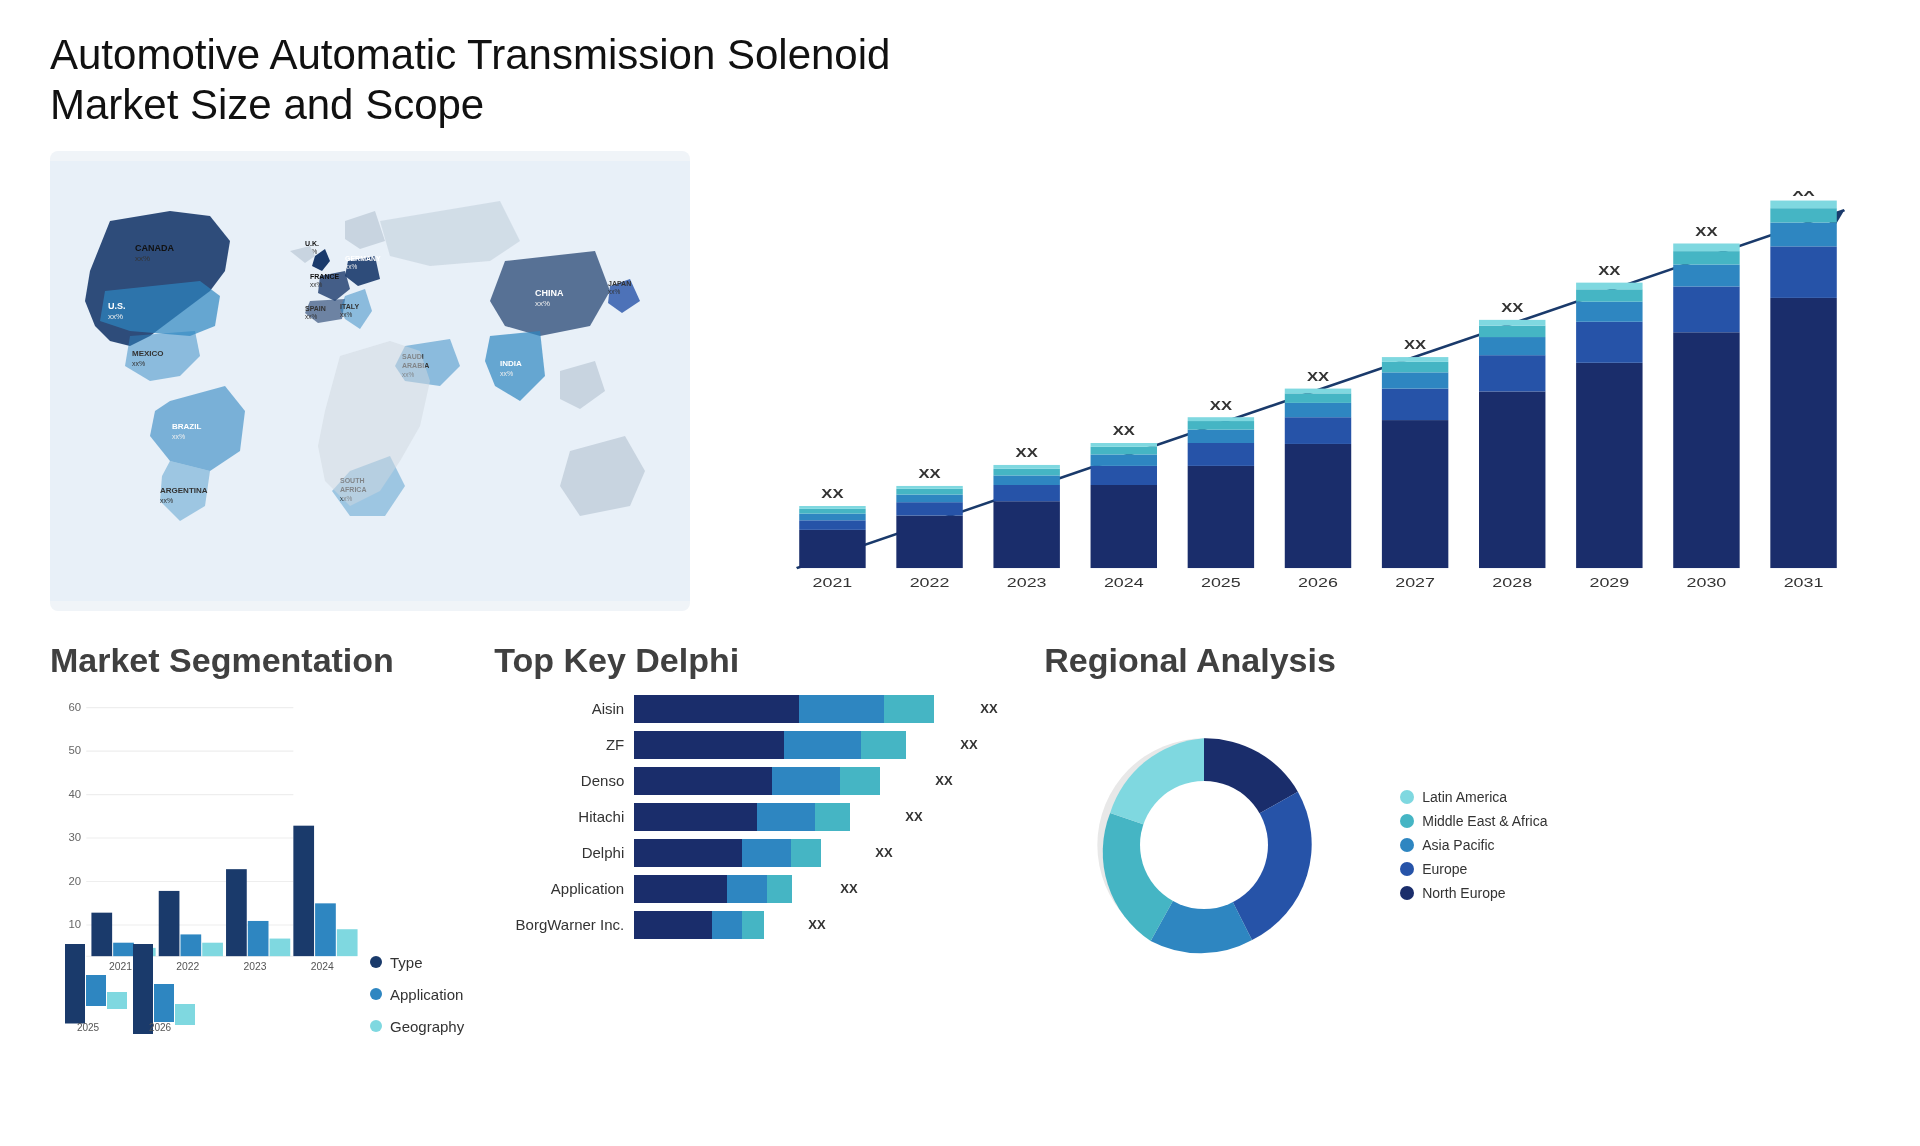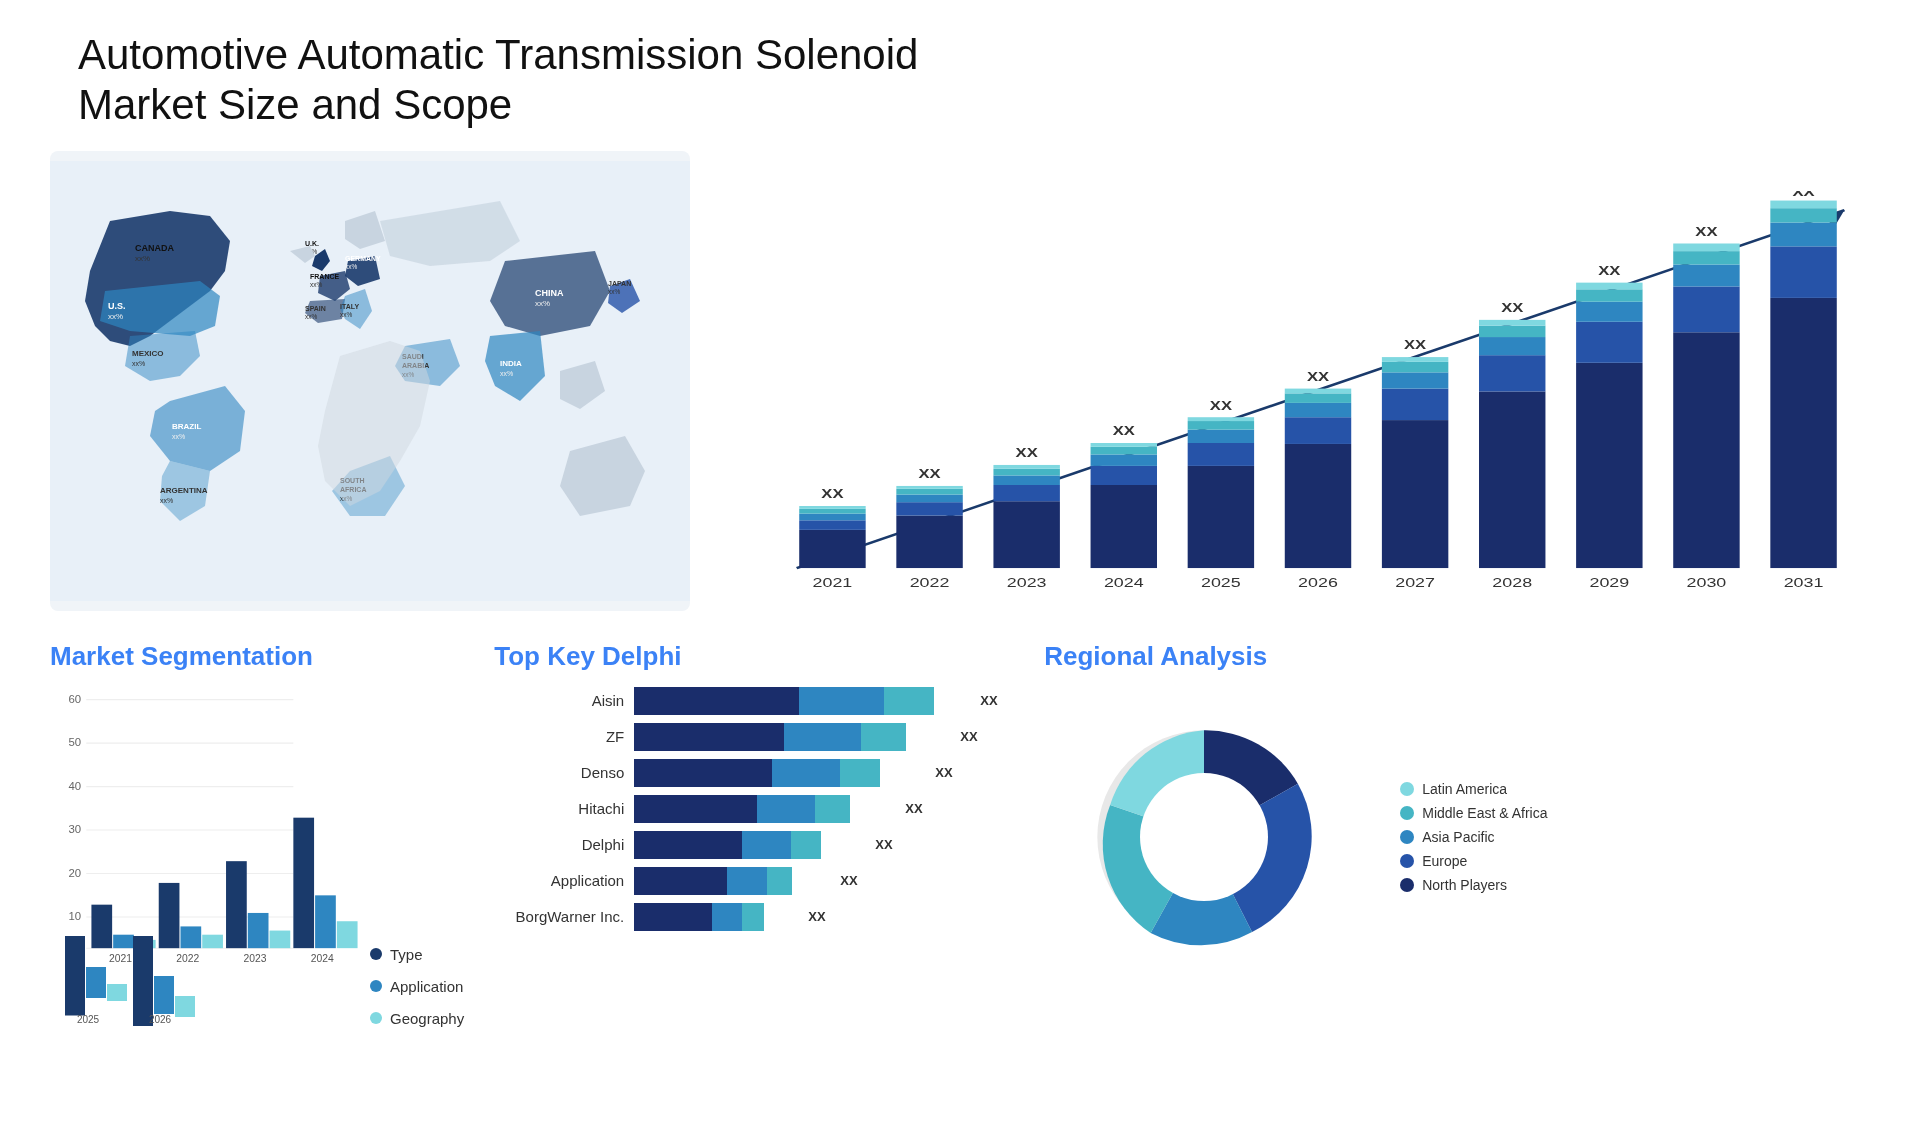--- a/index.html
+++ b/index.html
@@ -19,21 +19,20 @@
       display: flex;
       flex-direction: column;
     }
 
     
     .header {
       display: flex;
       justify-content: space-between;
       align-items: flex-start;
       margin-bottom: 20px;
-      margin-left: 28px;
     }
 
     .page-title {
       font-size: 42px;
       font-weight: 400;
       color: #111;
       max-width: 900px;
       line-height: 1.2;
     }
 
@@ -98,23 +97,23 @@
 
     .key-players-container {
       flex: 0 0 520px;
     }
 
     .regional-container {
       flex: 1;
     }
 
     .section-title {
-      font-size: 26px;
+      font-size: 34px;
       font-weight: 700;
-      color: #3b82f6;
+      color: #404040;
       margin-bottom: 15px;
     }
 
     
     .world-map {
       width: 100%;
       height: 100%;
     }
 
     
@@ -631,20 +630,20 @@
           <div class="donut-legend-item">
             <div class="donut-legend-dot" style="background:#2e86c1;"></div>
             <span>Asia Pacific</span>
           </div>
           <div class="donut-legend-item">
             <div class="donut-legend-dot" style="background:#2653a8;"></div>
             <span>Europe</span>
           </div>
           <div class="donut-legend-item">
             <div class="donut-legend-dot" style="background:#1a2d6b;"></div>
-            <span>North Players</span>
+            <span>North Europe</span>
           </div>
         </div>
       </div>
     </div>
 
   </div>
 </div>
 
 </body></html>

